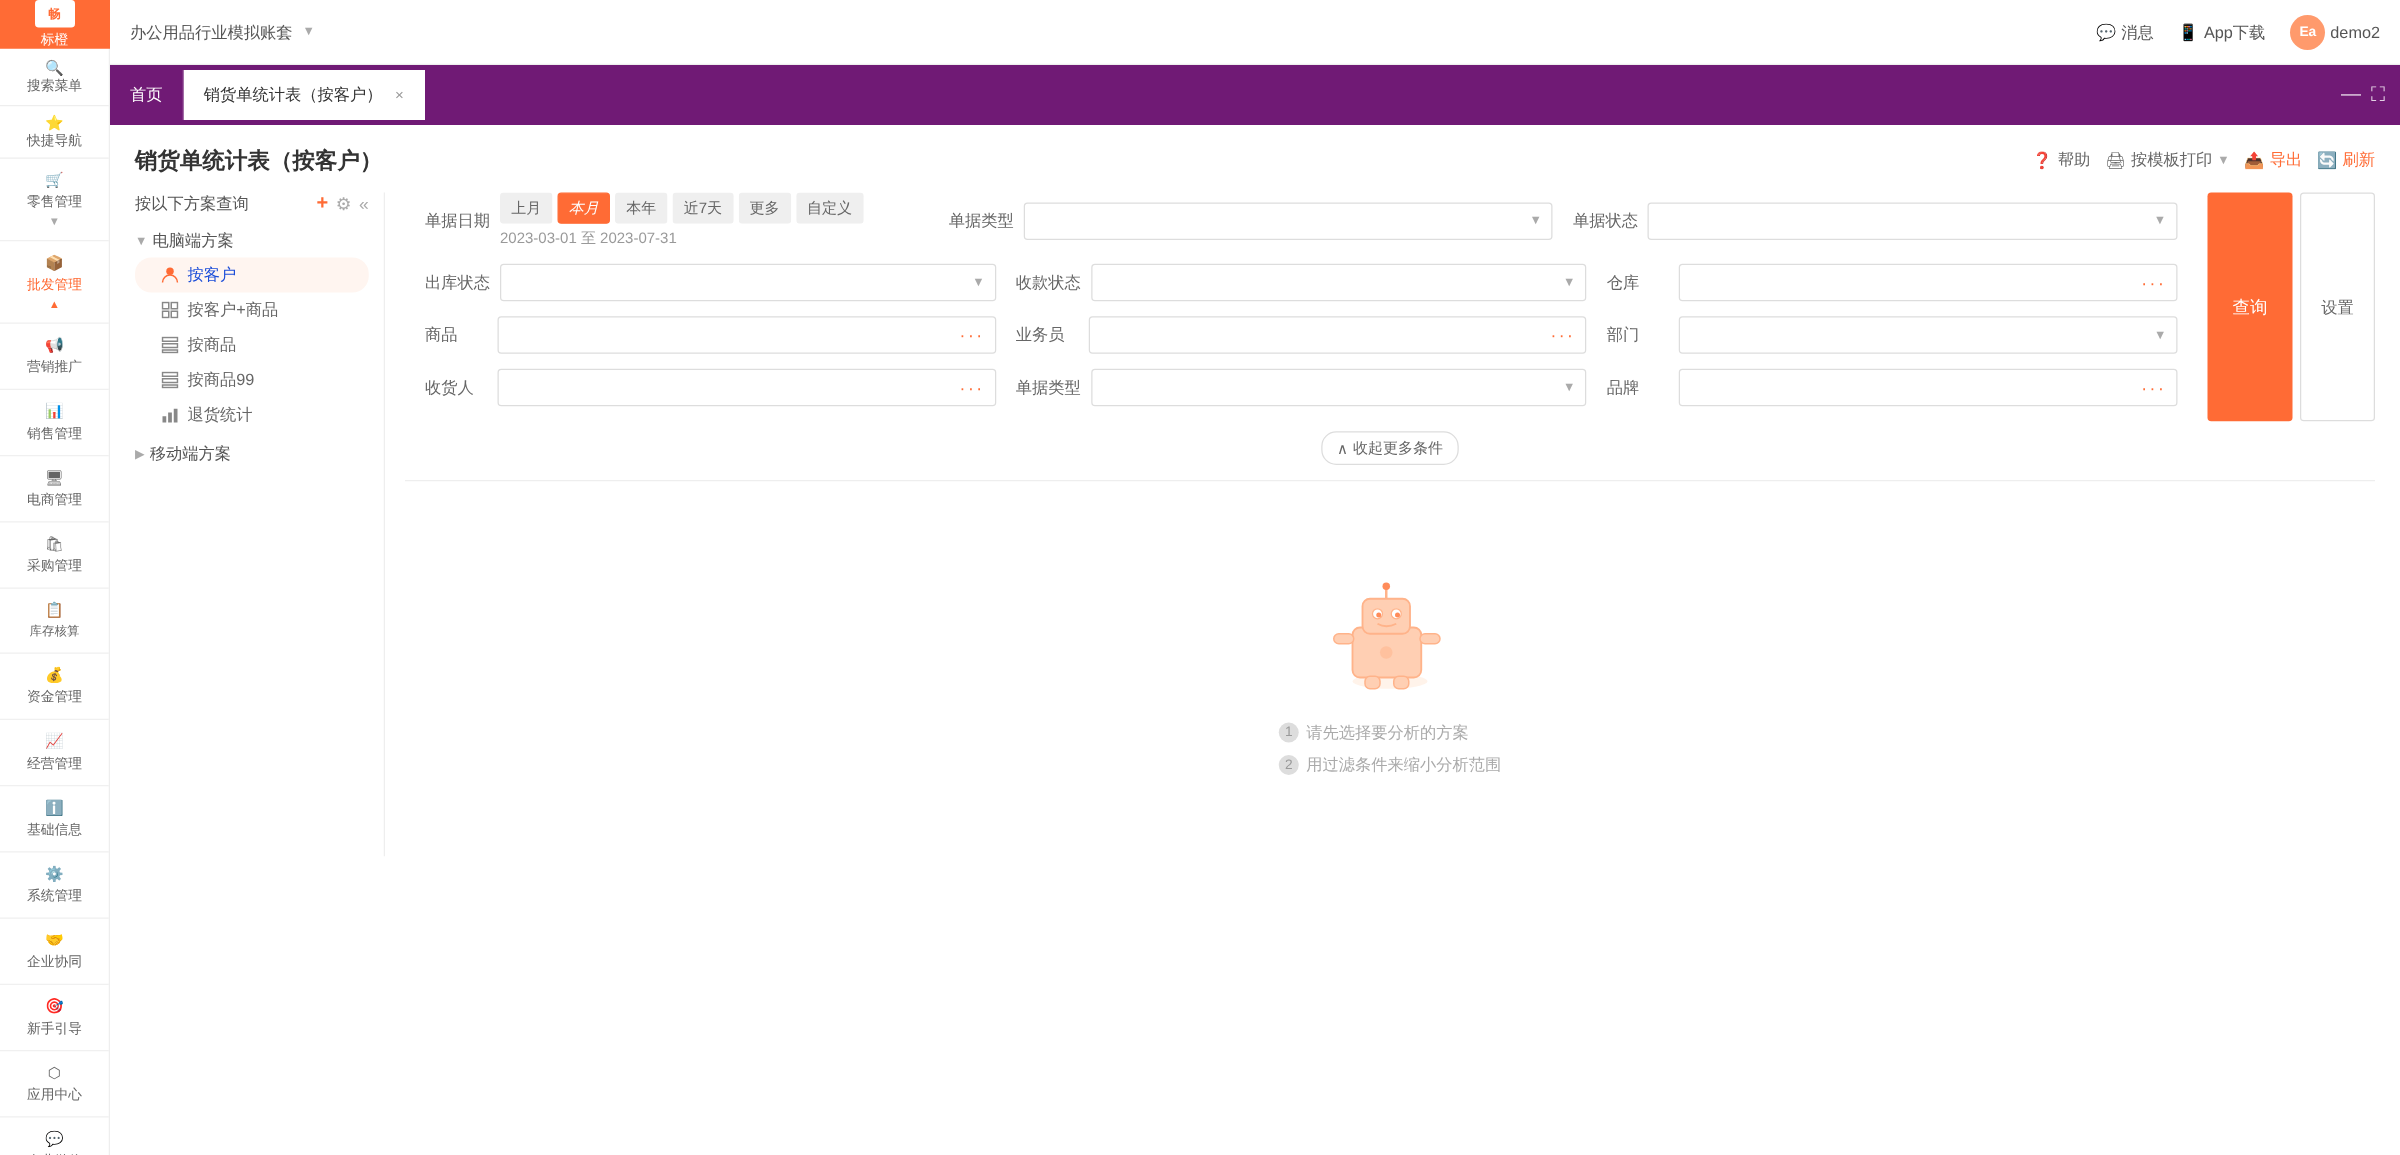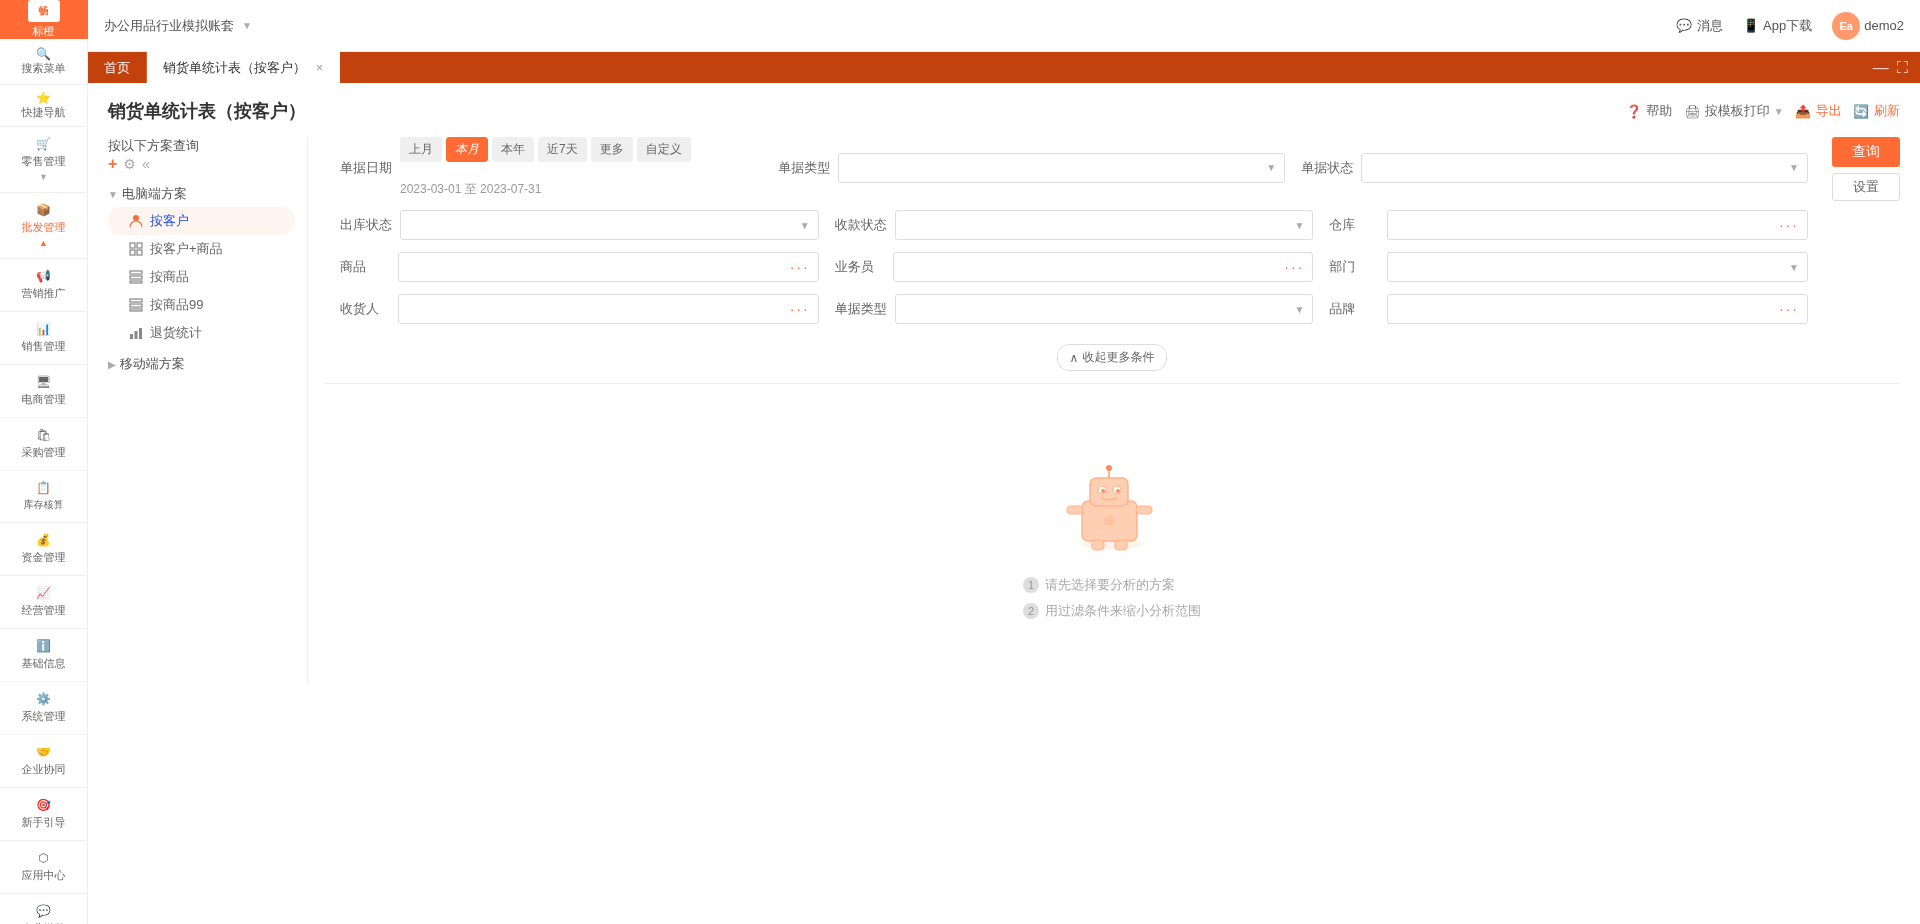--- a/index.html
+++ b/index.html
@@ -19,21 +19,21 @@
     .main { flex: 1; display: flex; flex-direction: column; overflow: hidden; }
 
     
     .topbar { height: 52px; background: #fff; border-bottom: 1px solid #eee; display: flex; align-items: center; justify-content: space-between; padding: 0 16px; flex-shrink: 0; }
     .topbar-left { display: flex; align-items: center; gap: 8px; font-size: 13px; color: #555; }
     .topbar-right { display: flex; align-items: center; gap: 20px; font-size: 13px; color: #555; }
     .topbar-right .icon-item { display: flex; align-items: center; gap: 4px; cursor: pointer; }
     .user-avatar { width: 28px; height: 28px; border-radius: 50%; background: #ff9a6c; display: flex; align-items: center; justify-content: center; color: #fff; font-size: 11px; font-weight: bold; }
 
     
-    .tabbar { height: 31px; background: #c2410c; display: flex; align-items: center; padding: 0 0; flex-shrink: 0; }
+    .tabbar { height: 48px; background: #701a75; display: flex; align-items: center; padding: 0 0; flex-shrink: 0; }
     .tab { height: 40px; padding: 0 16px; display: flex; align-items: center; gap: 6px; cursor: pointer; font-size: 13px; color: rgba(255,255,255,0.8); border-right: 1px solid rgba(255,255,255,0.2); }
     .tab.active { background: #fff; color: #333; border-bottom: none; }
     .tab .close-btn { color: #999; font-size: 12px; margin-left: 4px; }
     .tab-home { color: #fff; }
     .tab-end { flex: 1; }
     .tab-actions { display: flex; align-items: center; gap: 8px; padding-right: 12px; color: rgba(255,255,255,0.8); font-size: 16px; cursor: pointer; }
 
     
     .page-content { flex: 1; background: #f5f5f5; overflow: auto; }
 
@@ -47,21 +47,21 @@
     .action-btn { display: flex; align-items: center; gap: 4px; color: #666; font-size: 13px; cursor: pointer; }
     .action-btn.orange { color: #ff6b35; }
     .query-btn { background: #ff6b35; color: #fff; border: none; padding: 6px 20px; border-radius: 3px; cursor: pointer; font-size: 14px; }
     .set-btn { background: #fff; color: #666; border: 1px solid #ddd; padding: 4px 16px; border-radius: 3px; cursor: pointer; font-size: 13px; }
 
     
     .content-body { display: flex; gap: 0; }
 
     
     .scheme-panel { width: 200px; flex-shrink: 0; border-right: 1px solid #eee; padding-right: 12px; }
-    .scheme-panel-header { display: flex; align-items: flex-start; justify-content: space-between; margin-bottom: 8px; font-size: 13px; color: #555; flex-direction: column; }
+    .scheme-panel-header { display: flex; align-items: flex-end; justify-content: space-between; margin-bottom: 8px; font-size: 13px; color: #555; }
     .scheme-panel-header .header-title { font-weight: 500; }
     .scheme-panel-actions { display: flex; align-items: center; gap: 6px; }
     .scheme-panel-actions span { color: #aaa; font-size: 14px; cursor: pointer; }
     .scheme-group { margin-bottom: 4px; }
     .scheme-group-header { display: flex; align-items: center; gap: 4px; padding: 4px 0; color: #555; font-size: 13px; cursor: pointer; }
     .scheme-item { display: flex; align-items: center; gap: 6px; padding: 5px 8px 5px 20px; cursor: pointer; color: #666; font-size: 13px; border-radius: 3px; }
     .scheme-item.active { color: #1d4ed8; background: #fff5f0; border-radius: 13px; }
     .scheme-item .item-icon { width: 16px; height: 16px; display: flex; align-items: center; justify-content: center; font-size: 12px; color: #888; }
     .scheme-item.active .item-icon { color: #ff6b35; }
 
@@ -83,21 +83,21 @@
     
     .empty-state { display: flex; flex-direction: column; align-items: center; justify-content: center; padding: 60px 0; }
     .empty-icon { width: 120px; height: 100px; margin-bottom: 16px; }
     .empty-text { color: #aaa; font-size: 13px; line-height: 2; }
     .empty-text .step { display: flex; align-items: center; gap: 6px; }
     .step-num { width: 16px; height: 16px; border-radius: 50%; background: #ddd; color: #999; font-size: 11px; display: flex; align-items: center; justify-content: center; }
 
     .divider { height: 1px; background: #eee; margin: 12px 0; }
 
     
-    .btn-group { display: flex; flex-direction: column; gap: 6px; margin-left: 12px; }
+    .btn-group { display: flex; flex-direction: row; gap: 6px; margin-left: 12px; }
   </style>
 </head>
 <body>
 
 <div class="sidebar">
   <div class="sidebar-logo">
     <div class="logo-icon">
       <span style="color:#ff6b35;font-weight:bold;font-size:10px;">畅</span>
     </div>
     <span style="font-size:11px;color:#fff;">标橙</span>
@@ -319,21 +319,21 @@
           </div>
         </div>
 
         <div style="flex:1;padding-left:16px;">
           <div style="display:flex;gap:12px;">
             <div class="filter-form">
 
               <div class="filter-row">
                 <div class="filter-item">
                   <span class="filter-label">单据日期</span>
-                  <div style="display:flex;flex-direction:column;gap:19px;flex:1;">
+                  <div style="display:flex;flex-direction:column;gap:3px;flex:1;">
                     <div style="display:flex;align-items:center;gap:4px;">
                       <button class="date-btn">上月</button>
                       <button class="date-btn active">本月</button>
                       <button class="date-btn">本年</button>
                       <button class="date-btn">近7天</button>
                       <button class="date-btn">更多</button>
                       <button class="date-btn">自定义</button>
                     </div>
                     <div style="font-size:12px;color:#999;">2023-03-01 至 2023-07-31</div>
                   </div>

